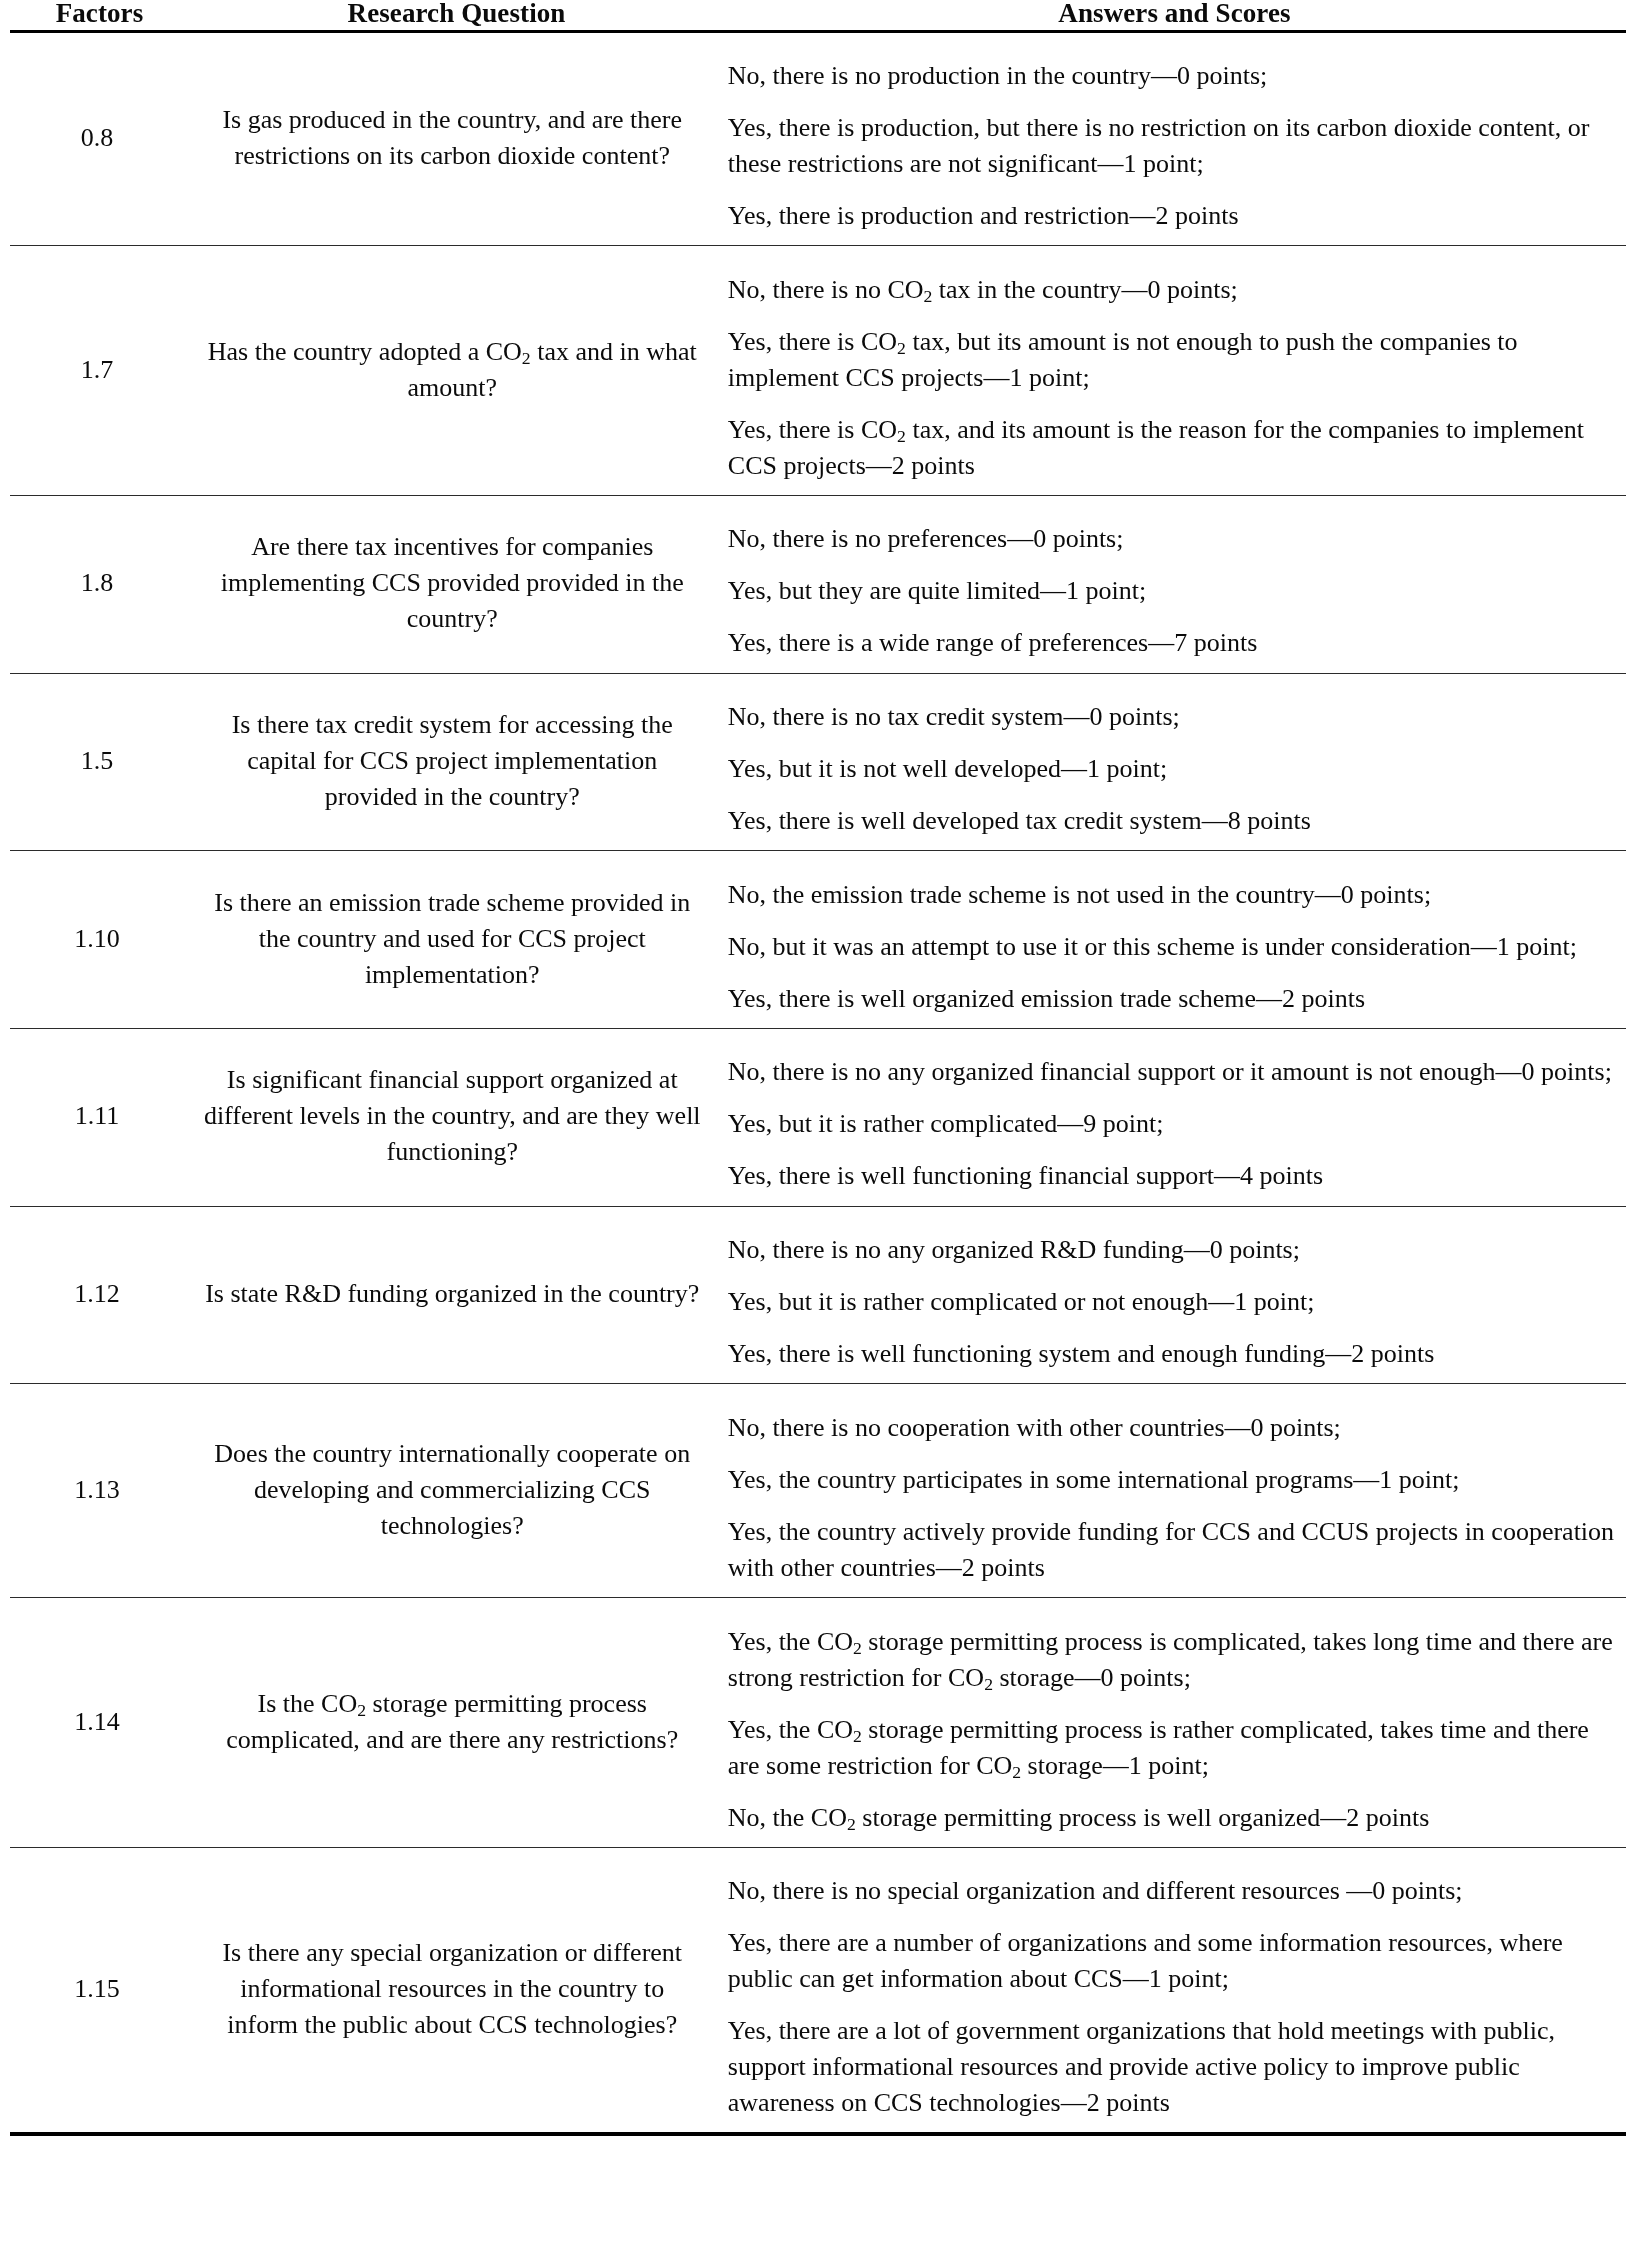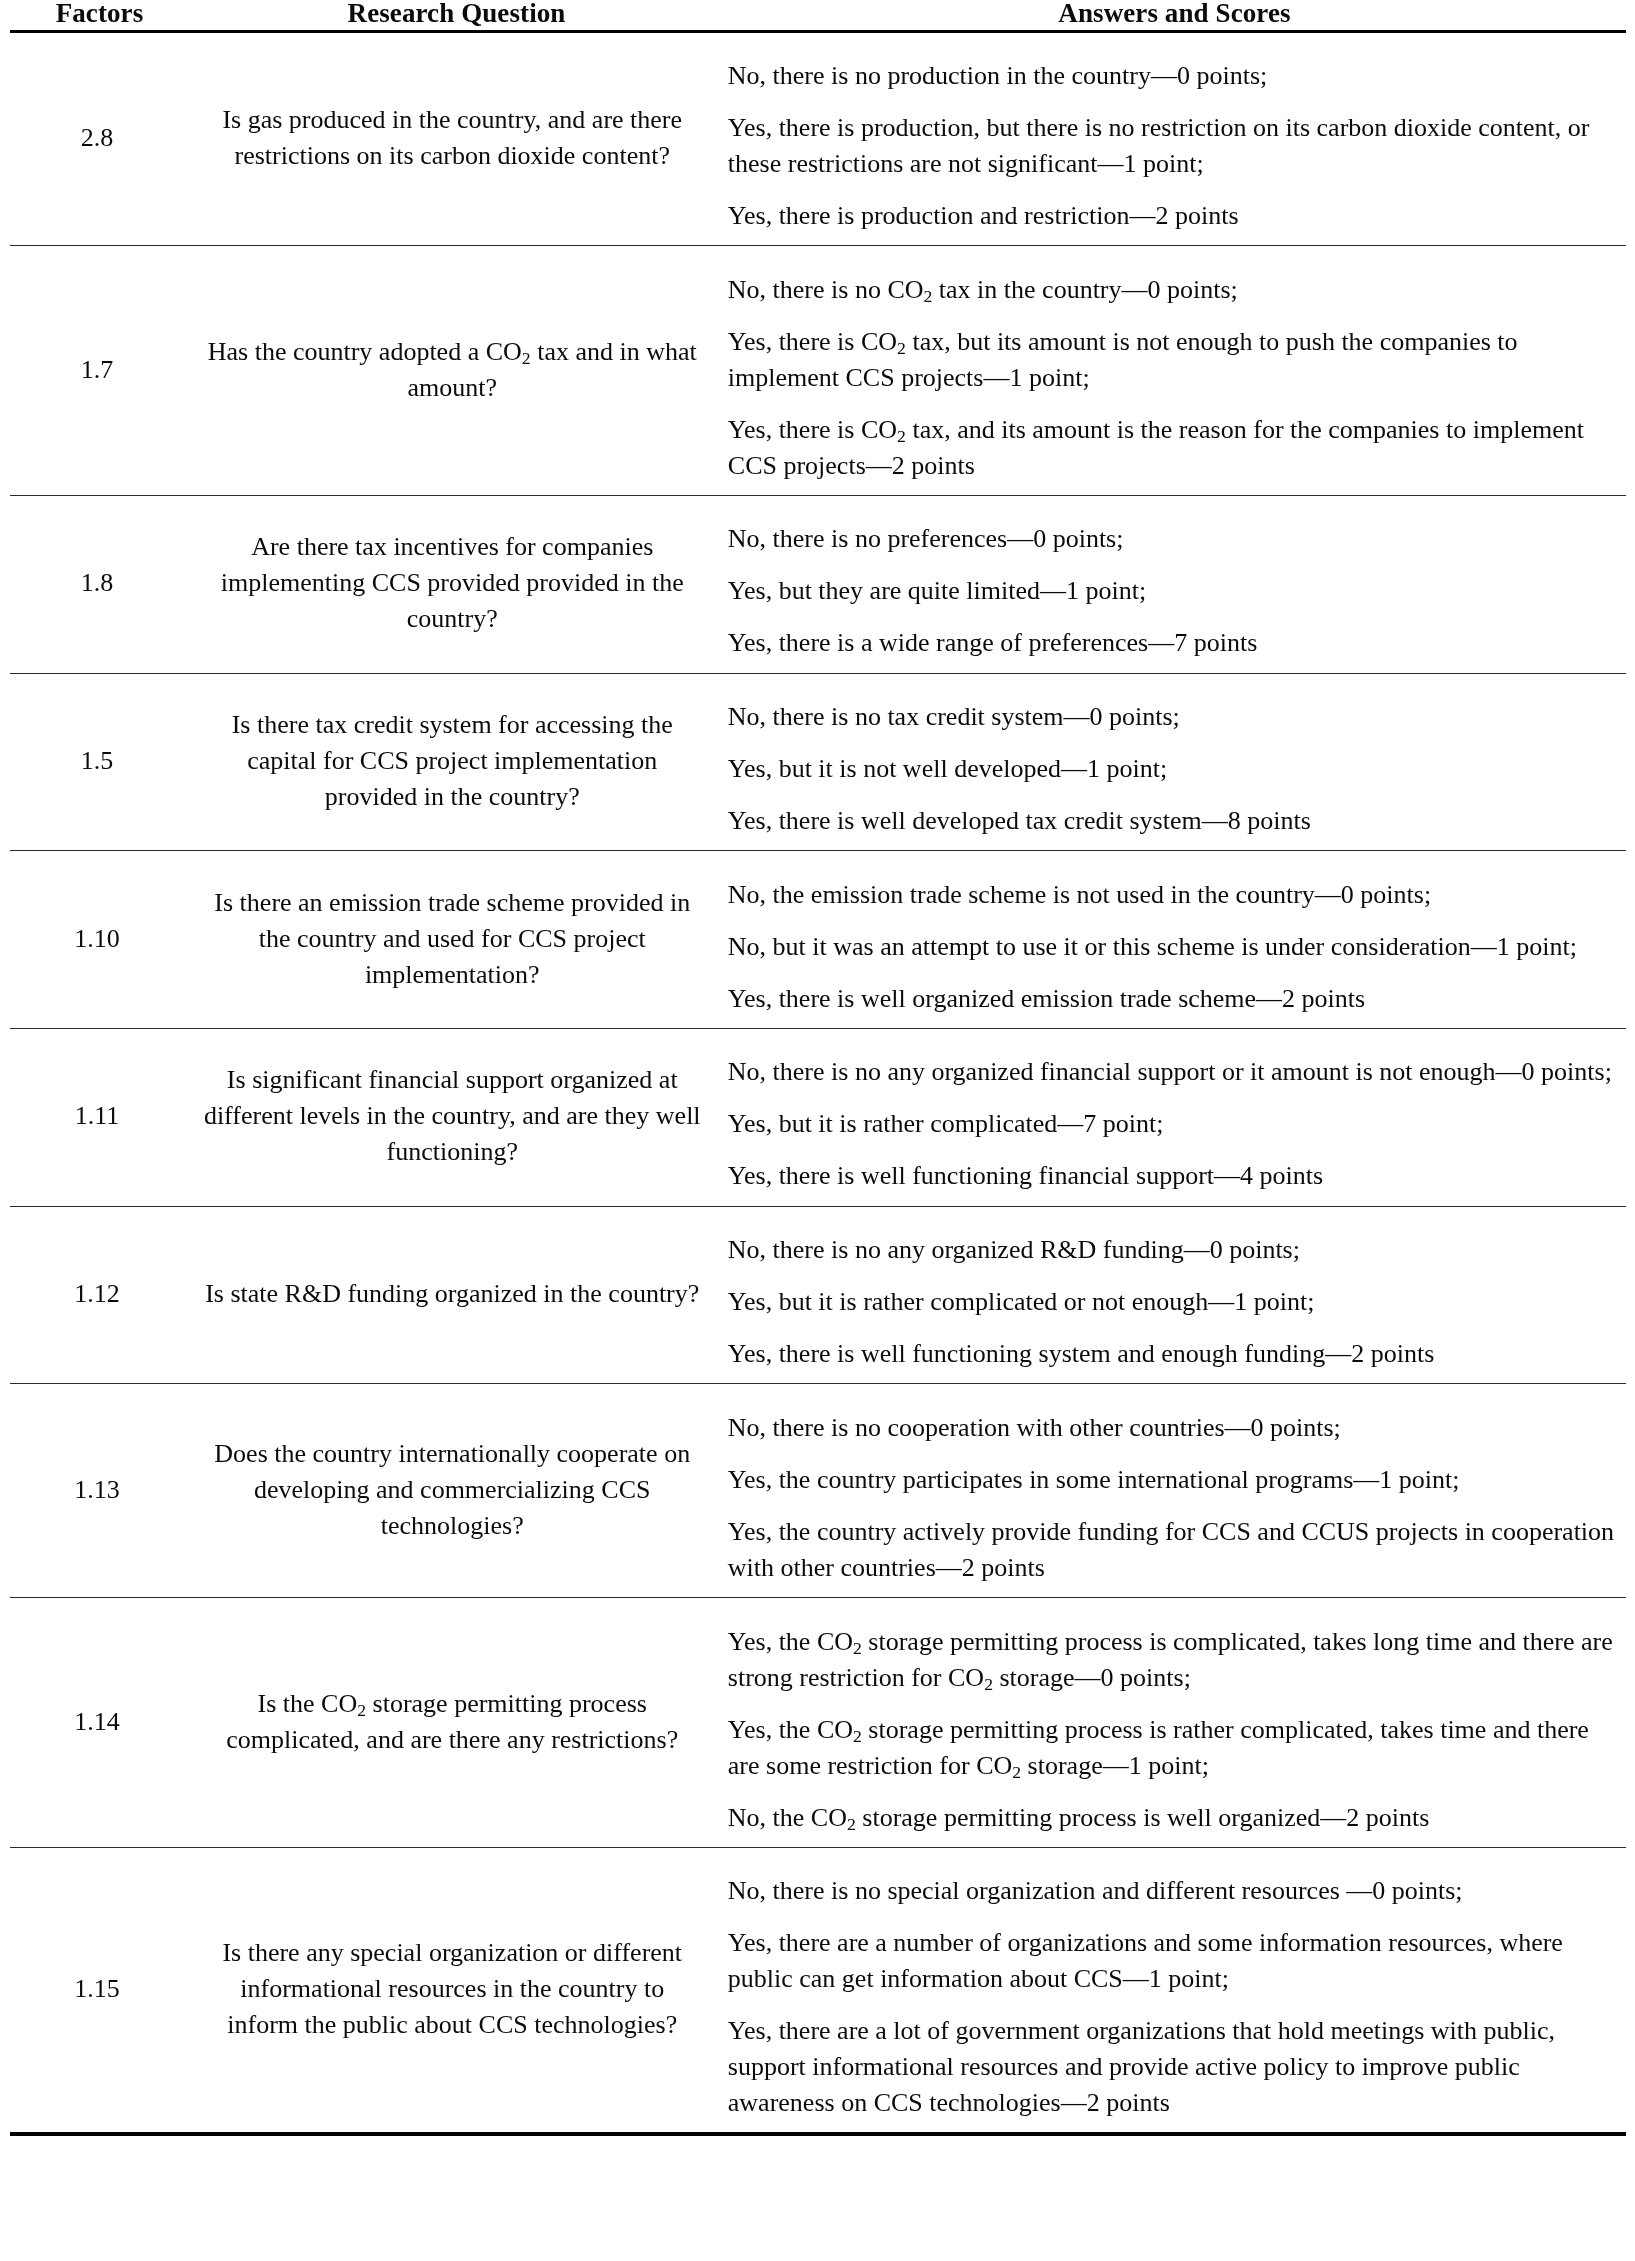--- a/index.html
+++ b/index.html
@@ -107,21 +107,21 @@
     </colgroup>
     <thead>
       <tr>
         <th class="h-factor">Factors</th>
         <th class="h-question">Research Question</th>
         <th class="h-answers">Answers and Scores</th>
       </tr>
     </thead>
     <tbody id="table-body">
         <tr>
-          <td class="factor">2.8</td>
+          <td class="factor">0.8</td>
           <td class="question">
             <span class="q-text">Is gas produced in the country, and are there restrictions on its carbon dioxide content?</span>
           </td>
           <td class="answers">
             <span class="ans-line">No, there is no production in the country—0 points;</span>
             <span class="ans-line">Yes, there is production, but there is no restriction on its carbon dioxide content, or these restrictions are not significant—1 point;</span>
             <span class="ans-line">Yes, there is production and restriction—2 points</span>
           </td>
         </tr>
         <tr>
@@ -168,21 +168,21 @@
             <span class="ans-line">Yes, there is well organized emission trade scheme—2 points</span>
           </td>
         </tr>
         <tr>
           <td class="factor">1.11</td>
           <td class="question">
             <span class="q-text">Is significant financial support organized at different levels in the country, and are they well functioning?</span>
           </td>
           <td class="answers">
             <span class="ans-line">No, there is no any organized financial support or it amount is not enough—0 points;</span>
-            <span class="ans-line">Yes, but it is rather complicated—7 point;</span>
+            <span class="ans-line">Yes, but it is rather complicated—9 point;</span>
             <span class="ans-line">Yes, there is well functioning financial support—4 points</span>
           </td>
         </tr>
         <tr>
           <td class="factor">1.12</td>
           <td class="question">
             <span class="q-text">Is state R&amp;D funding organized in the country?</span>
           </td>
           <td class="answers">
             <span class="ans-line">No, there is no any organized R&amp;D funding—0 points;</span>

